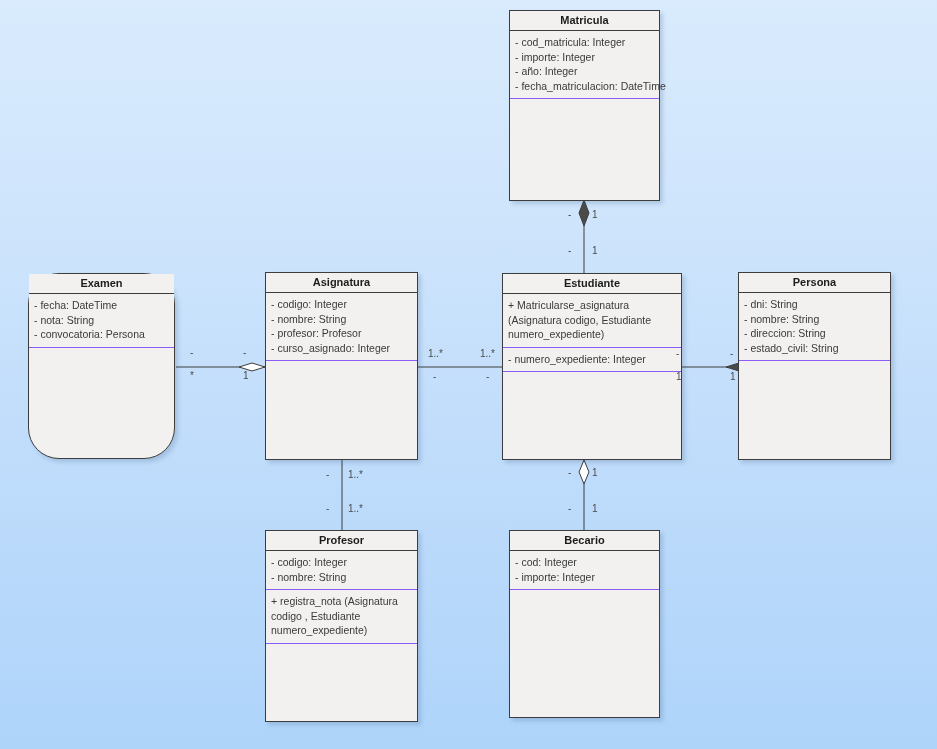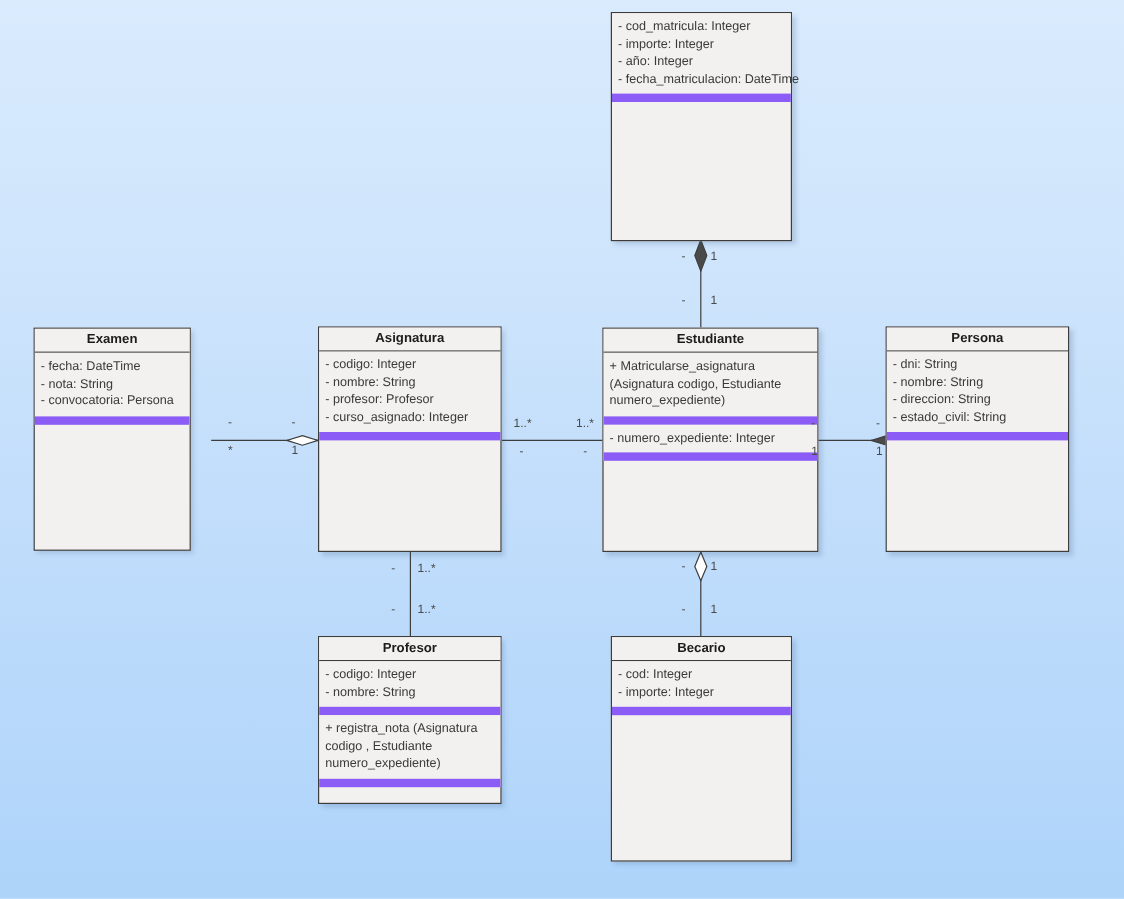--- a/index.html
+++ b/index.html
@@ -48,21 +48,21 @@
     font-weight: bold;
     color: #1c1c1c;
     border-bottom: 1px solid #3d3d3d;
     background: #f2f1ef;
     white-space: nowrap;
     overflow: hidden;
   }
   .uml-compartment {
     box-sizing: border-box;
     padding: 4px 5px 5px 5px;
-    border-bottom: 7px solid #8b5cf6;
+    border-bottom: 1px solid #8b5cf6;
     background: #f2f1ef;
   }
   .uml-compartment.last {
     border-bottom: none;
   }
   .uml-compartment.empty {
     padding: 0;
   }
   .uml-member {
     font-size: 10.5px;
@@ -145,30 +145,31 @@
   <span class="mult" style="left:348px; top:469px;">1..*</span>
   <span class="mult" style="left:326px; top:503px;">-</span>
   <span class="mult" style="left:348px; top:503px;">1..*</span>
 
   <span class="mult" style="left:568px; top:467px;">-</span>
   <span class="mult" style="left:592px; top:467px;">1</span>
   <span class="mult" style="left:568px; top:503px;">-</span>
   <span class="mult" style="left:592px; top:503px;">1</span>
 
   <div class="uml-class" style="left:509px; top:10px; width:151px; height:191px;">
+    <div class="uml-name">Matricula</div>
     <div class="uml-compartment">
       <div class="uml-member">- cod_matricula: Integer</div>
       <div class="uml-member">- importe: Integer</div>
       <div class="uml-member">- año: Integer</div>
       <div class="uml-member">- fecha_matriculacion: DateTime</div>
     </div>
     <div class="uml-compartment last empty"></div>
   </div>
 
-  <div class="uml-class" style="left:28px; top:273px; width:131px; height:186px;">
+  <div class="uml-class" style="left:28px; top:273px; width:147px; height:186px;border-radius:31px;">
     <div class="uml-name">Examen</div>
     <div class="uml-compartment">
       <div class="uml-member">- fecha: DateTime</div>
       <div class="uml-member">- nota: String</div>
       <div class="uml-member">- convocatoria: Persona</div>
     </div>
     <div class="uml-compartment last empty"></div>
   </div>
 
   <div class="uml-class" style="left:265px; top:272px; width:153px; height:188px;">
@@ -197,21 +198,21 @@
     <div class="uml-name">Persona</div>
     <div class="uml-compartment">
       <div class="uml-member">- dni: String</div>
       <div class="uml-member">- nombre: String</div>
       <div class="uml-member">- direccion: String</div>
       <div class="uml-member">- estado_civil: String</div>
     </div>
     <div class="uml-compartment last empty"></div>
   </div>
 
-  <div class="uml-class" style="left:265px; top:530px; width:153px; height:140px;">
+  <div class="uml-class" style="left:265px; top:530px; width:153px; height:192px;">
     <div class="uml-name">Profesor</div>
     <div class="uml-compartment">
       <div class="uml-member">- codigo: Integer</div>
       <div class="uml-member">- nombre: String</div>
     </div>
     <div class="uml-compartment">
       <div class="uml-member wrap">+ registra_nota (Asignatura codigo , Estudiante numero_expediente)</div>
     </div>
     <div class="uml-compartment last empty"></div>
   </div>

